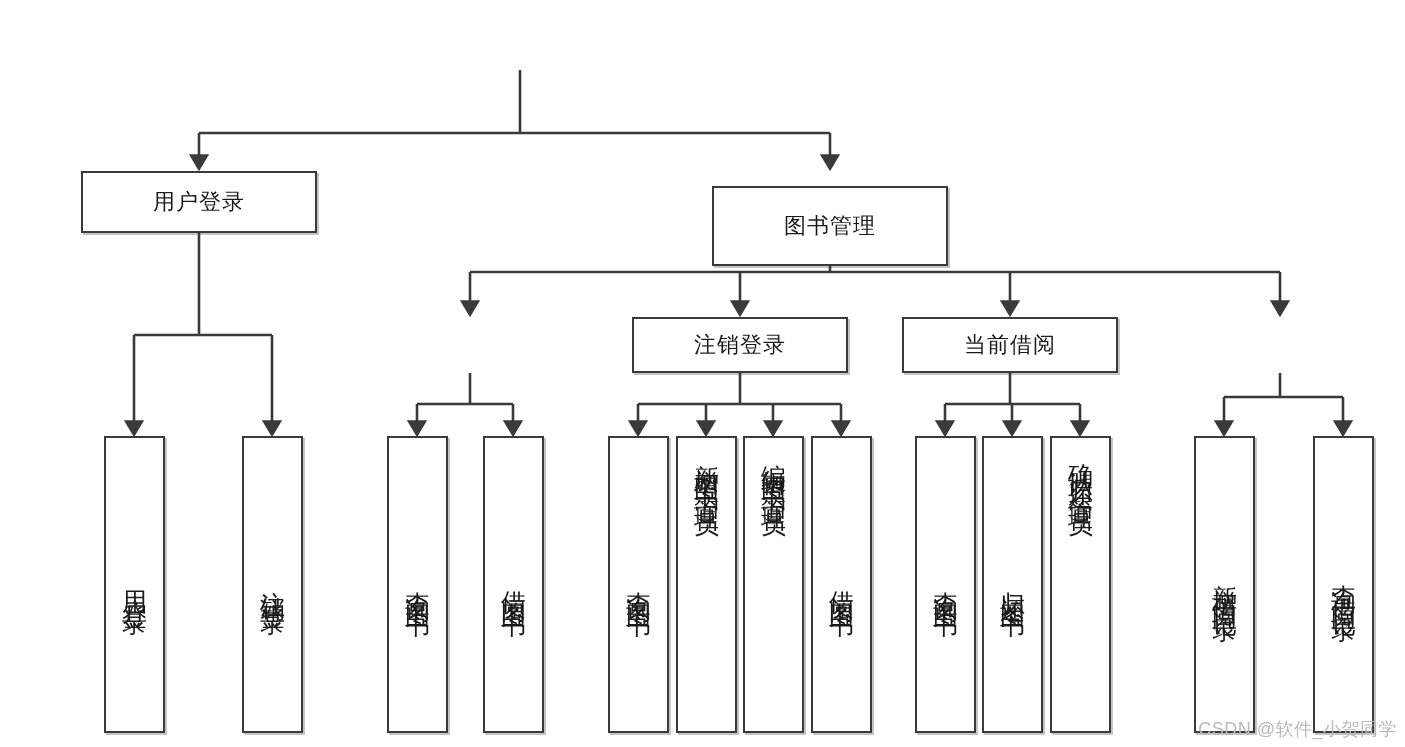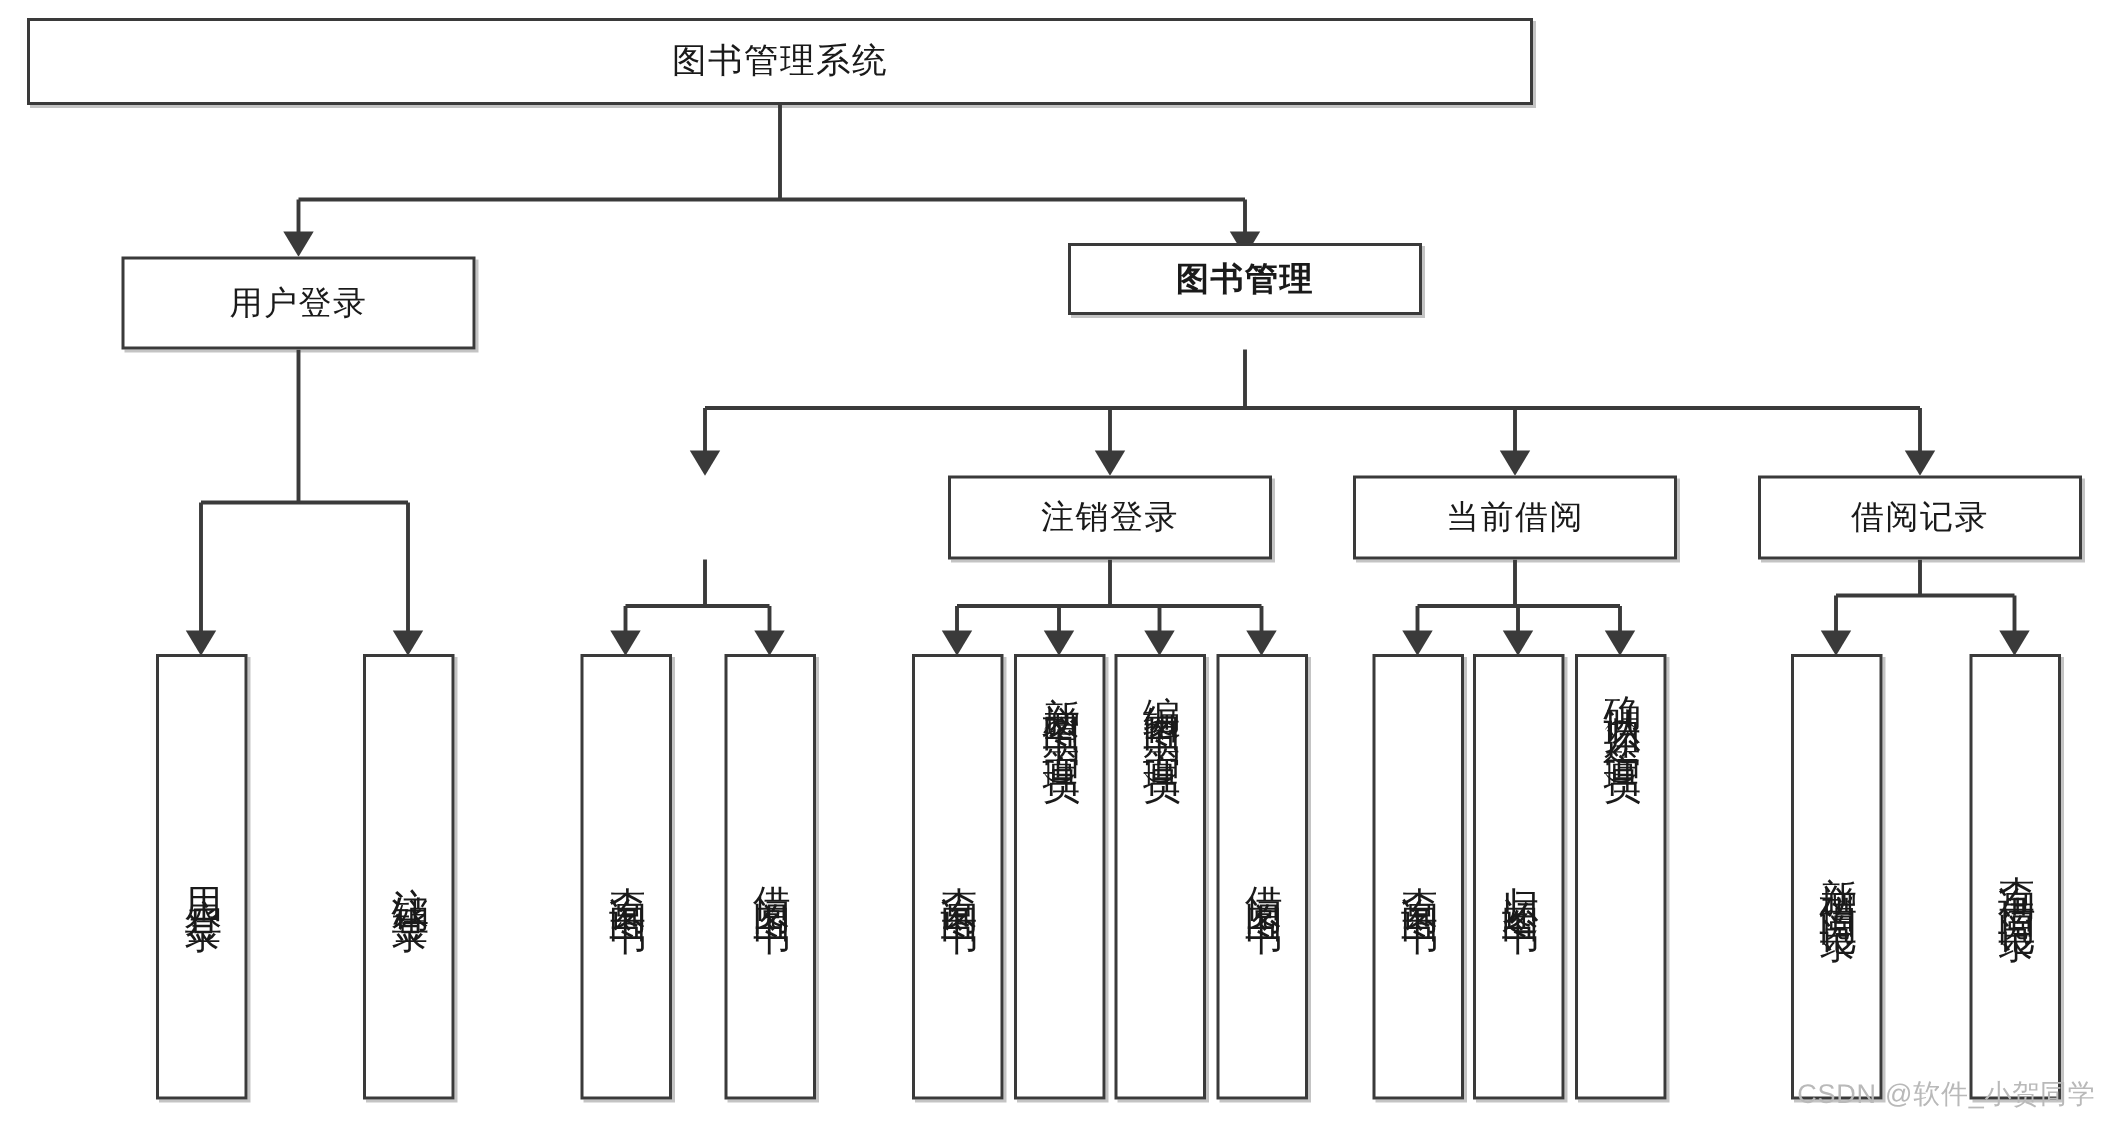--- a/index.html
+++ b/index.html
@@ -134,40 +134,34 @@
       <path d="M1012,404 L1012,426" marker-end="url(#arrow)"></path>
       <path d="M1080,404 L1080,426" marker-end="url(#arrow)"></path>
 
       <path d="M1280,373 L1280,397"></path>
       <path d="M1224,397 L1343,397"></path>
       <path d="M1224,397 L1224,426" marker-end="url(#arrow)"></path>
       <path d="M1343,397 L1343,426" marker-end="url(#arrow)"></path>
     </g>
   </svg>
 
-  <div class="node horiz root" style="left:18px; top:12px; width:1004px; height:58px;">
-    <span class="node-label">图书管理系统</span>
-  </div>
 
   <div class="node horiz" style="left:81px; top:171px; width:236px; height:62px;">
     <span class="node-label">用户登录</span>
   </div>
-  <div class="node horiz" style="left:712px; top:162px; width:236px; height:48px;font-weight:bold;">
+  <div class="node horiz" style="left:712px; top:186px; width:236px; height:80px;">
     <span class="node-label">图书管理</span>
   </div>
 
   <div class="node horiz" style="left:632px; top:317px; width:216px; height:56px;">
     <span class="node-label">注销登录</span>
   </div>
   <div class="node horiz" style="left:902px; top:317px; width:216px; height:56px;justify-content:center;">
     <span class="node-label">当前借阅</span>
   </div>
-  <div class="node horiz" style="left:1172px; top:317px; width:216px; height:56px;">
-    <span class="node-label">借阅记录</span>
-  </div>
 
   <div class="node vert center-text" style="left:104px; top:436px; width:61px; height:297px;">
     <span class="node-label">用户登录</span>
   </div>
   <div class="node vert center-text" style="left:242px; top:436px; width:61px; height:297px;">
     <span class="node-label">注销登录</span>
   </div>
 
   <div class="node vert center-text" style="left:387px; top:436px; width:61px; height:297px;">
     <span class="node-label">查询图书</span>

